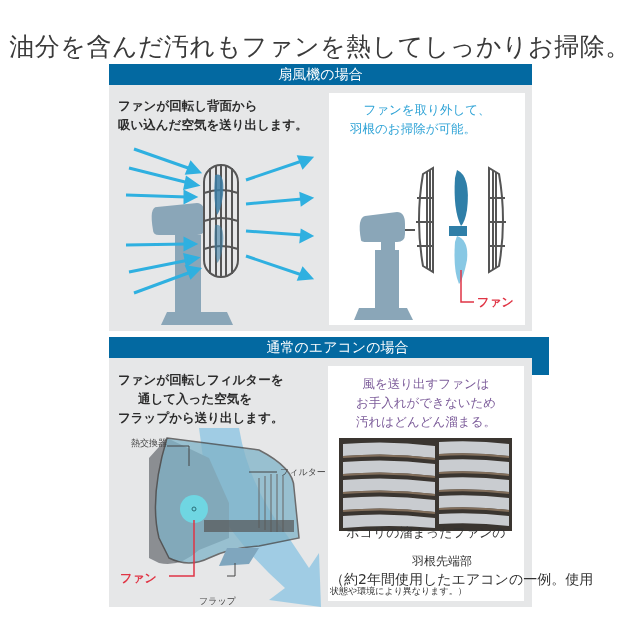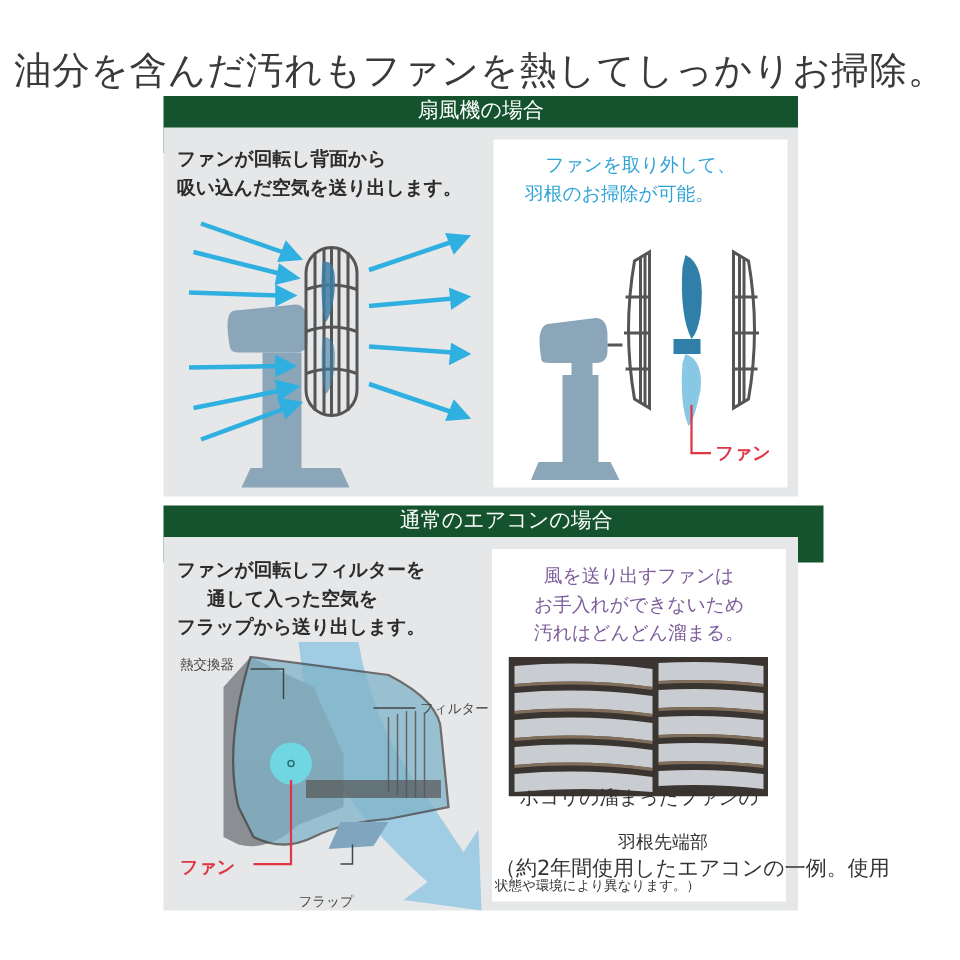--- a/index.html
+++ b/index.html
@@ -1,18 +1,18 @@
 <!DOCTYPE html>
 <html><head>
   <meta charset="utf-8">
   <style>
     html, body { margin:0; padding:0; background:#ffffff; }
     body { width:640px; height:640px; position:relative; overflow:hidden; font-family:"DejaVu Sans", sans-serif; color:#333; }
     .headline { position:absolute; top:30px; left:0; width:640px; text-align:center; font-size:25px; color:#3a3a3a; letter-spacing:0.5px; white-space:nowrap; }
-    .section-bar { position:absolute; left:109px; width:423px; height:38px; background:#14532d; color:#fff; font-size:14px; line-height:21px; text-align:center; }
+    .section-bar { position:absolute; left:109px; width:423px; height:38px; background:#0369a1; color:#fff; font-size:14px; line-height:21px; text-align:center; }
     .panel-bg { position:absolute; left:109px; width:423px; background:#e6e7e8; }
     .white-card { position:absolute; background:#fff; }
     .txt { position:absolute; font-size:12.5px; line-height:19px; font-weight:bold; color:#2c2c2c; white-space:nowrap; }
     .blue-txt { color:#2fa3d6; font-weight:normal; text-align:center; }
     .purple-txt { color:#7c5c9a; font-weight:normal; text-align:center; }
     .caption { position:absolute; text-align:center; color:#333; white-space:nowrap; }
     .label { position:absolute; font-size:9px; color:#444; white-space:nowrap; }
     .label-red { position:absolute; font-size:12px; color:#e03545; font-weight:bold; white-space:nowrap; }
     svg { position:absolute; }
   </style>
@@ -139,21 +139,21 @@
 
   <path d="M118 120 L150 120 L140 136 L110 138 Z" fill="#7fa6be"></path>
 
   <g stroke="#444" stroke-width="1" fill="none">
     <polyline points="58,18 80,18 80,38"></polyline>
     <line x1="140" y1="44" x2="168" y2="44"></line>
     <polyline points="126,135 126,148 118,148"></polyline>
   </g>
   <polyline points="85,92 85,148 60,148" stroke="#e03545" stroke-width="1.5" fill="none"></polyline>
 </svg>
-<div class="label" style="left:120px; top:437px;">熱交換器</div>
+<div class="label" style="left:131px; top:437px;">熱交換器</div>
 <div class="label" style="left:280px; top:466px;">フィルター</div>
 <div class="label-red" style="left:120px; top:570px;">ファン</div>
 <div class="label" style="left:199px; top:595px;">フラップ</div>
 
 <div class="white-card" style="left:328px; top:366px; width:196px; height:235px;"></div>
 <div class="txt purple-txt" style="left:328px; top:374px; width:196px;">風を送り出すファンは</div>
 <div class="txt purple-txt" style="left:328px; top:393px; width:196px;">お手入れができないため</div>
 <div class="txt purple-txt" style="left:328px; top:412px; width:196px;">汚れはどんどん溜まる。</div>
 
 <svg style="left:339px; top:438px;" width="173" height="93" viewBox="0 0 173 93">

